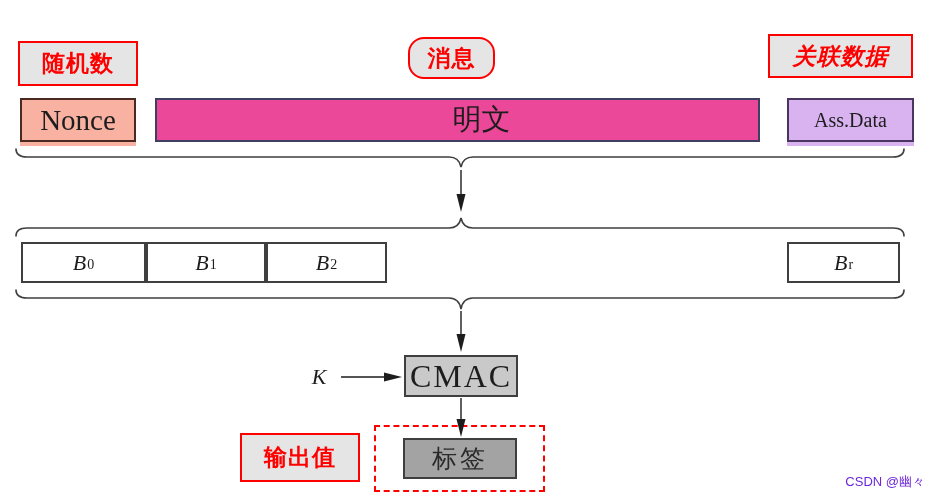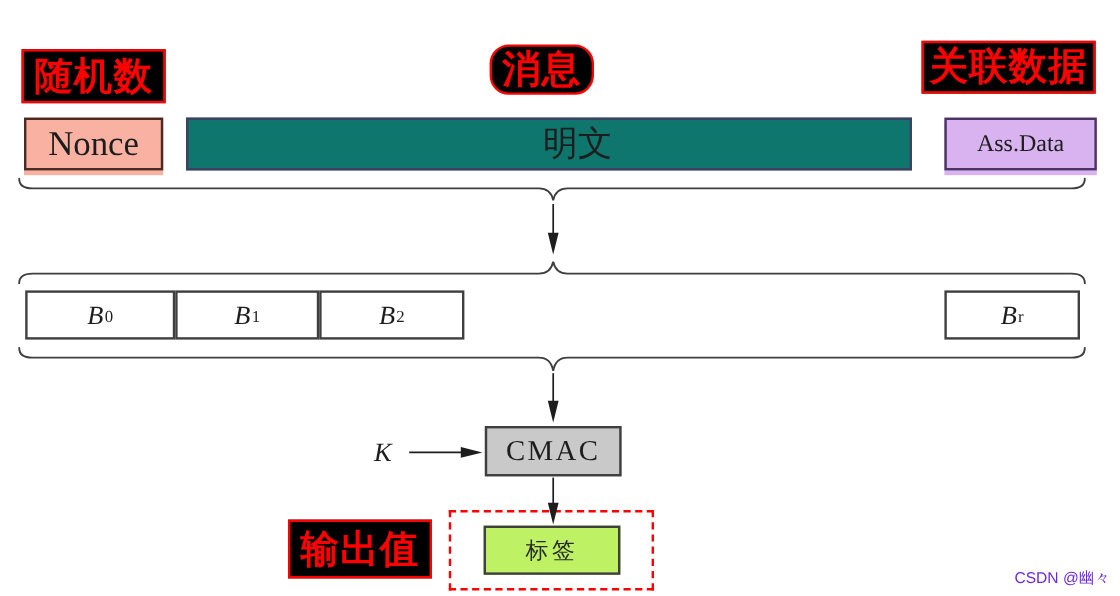--- a/index.html
+++ b/index.html
@@ -6,62 +6,62 @@
   #stage{
     position:relative;width:933px;height:497px;background:#ffffff;overflow:hidden;
     font-family:"Liberation Serif", serif;
   }
   .abs{position:absolute;box-sizing:border-box;}
   
   .callout{
     border:2px solid #ff0000;color:#ff0000;
     font-family:"Liberation Sans", sans-serif;font-weight:bold;
     display:flex;align-items:center;justify-content:center;
-    font-size:32px;letter-spacing:1px;background:#000000;
+    font-size:23px;letter-spacing:1px;background:#e5e5e5;
   }
   
   .databox{
     border:2px solid #3f3f3f;display:flex;align-items:center;justify-content:center;
     font-size:29px;color:#1d1d1d;
   }
   .nonce{background:#f9b1a2;border-color:#4a2a22;box-shadow:0 4px 0 0 #f9b1a2;}
-  .plain{background:#0f766e;border-color:#3f3f63;padding-left:48px;}
+  .plain{background:#ec4899;border-color:#3f3f63;padding-left:48px;}
   .assdata{background:#d9b3f0;border-color:#4a3560;box-shadow:0 4px 0 0 #d9b3f0;font-size:20px;}
   
   .bblock{
     border:2px solid #3f3f3f;background:#ffffff;display:flex;align-items:center;justify-content:center;
     font-size:22px;color:#1d1d1d;font-style:italic;
   }
   .bblock sub{font-size:14px;font-style:normal;transform:translateY(2px);margin-left:1px;}
   
   .cmacbox{
     border:2px solid #3f3f3f;background:#c9c9c9;display:flex;align-items:center;justify-content:center;
-    font-size:24px;color:#1d1d1d;letter-spacing:2px;
+    font-size:32px;color:#1d1d1d;letter-spacing:2px;
   }
   .keylabel{font-style:italic;font-size:22px;color:#1d1d1d;text-align:center;}
   
   .tagbox{
-    border:2px solid #3f3f3f;background:#bef264;display:flex;align-items:center;justify-content:center;
-    font-size:19px;color:#2a2a2a;letter-spacing:3px;font-family:Liberation Serif, serif;
+    border:2px solid #3f3f3f;background:#a3a3a3;display:flex;align-items:center;justify-content:center;
+    font-size:25px;color:#2a2a2a;letter-spacing:3px;font-family:Liberation Serif, serif;
   }
   .dashed-red{border:2px dashed #ff0000;background:transparent;}
   svg.overlay{position:absolute;left:0;top:0;pointer-events:none;}
   .watermark{
     position:absolute;right:8px;bottom:6px;color:#6d28d9;
     font-family:"Liberation Sans", sans-serif;font-size:13px;
   }
 </style>
 </head>
 <body>
 
 <div id="stage">
 
   <div class="abs callout" style="left:18px;top:41px;width:120px;height:45px;">随机数</div>
   <div class="abs callout" style="left:408px;top:37px;width:87px;height:42px;border-radius:16px;">消息</div>
-  <div class="abs callout" style="left:768px;top:34px;width:145px;height:44px;">关联数据</div>
+  <div class="abs callout" style="left:768px;top:34px;width:145px;height:44px;font-style:italic;">关联数据</div>
 
   <div class="abs databox nonce" style="left:20px;top:98px;width:116px;height:44px;">Nonce</div>
   <div class="abs databox plain" style="left:155px;top:98px;width:605px;height:44px;">明文</div>
   <div class="abs databox assdata" style="left:787px;top:98px;width:127px;height:44px;">Ass.Data</div>
 
   <div class="abs bblock" style="left:21px;top:242px;width:125px;height:41px;">
     <span>B</span>
       <sub>0</sub>
   </div>
   <div class="abs bblock" style="left:146px;top:242px;width:120px;height:41px;">

